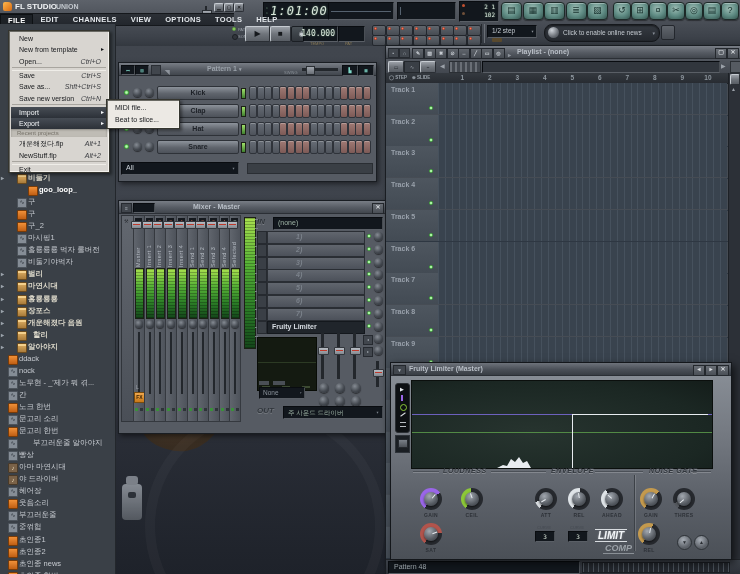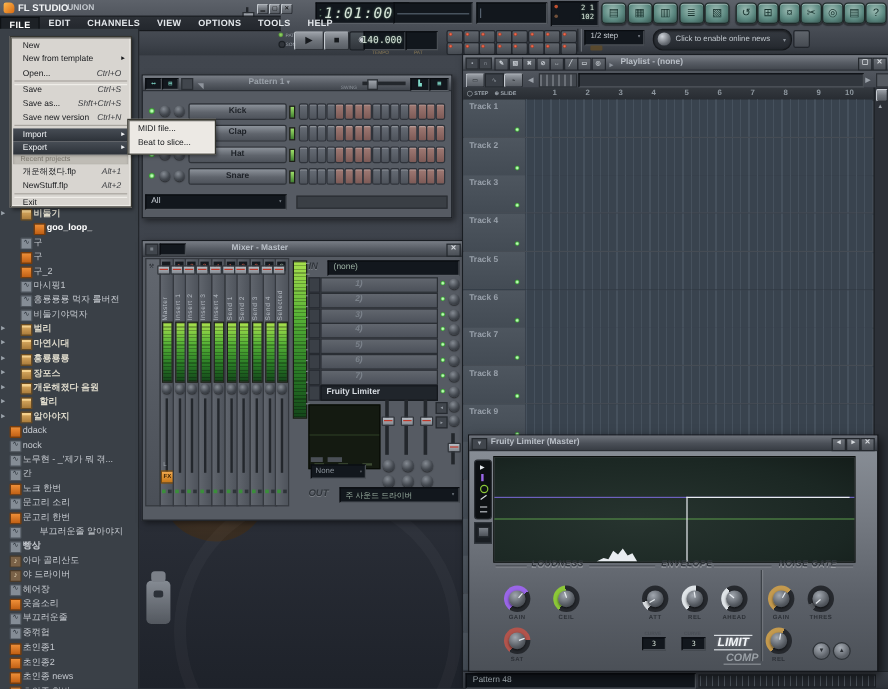--- a/index.html
+++ b/index.html
@@ -312,25 +312,25 @@
     <div class="bitem" style="position: absolute; top: 401.05px;">
       <div class="bico ico-orange" style="position: absolute; left: 8px; top: 2px; width: 8px; height: 8px;"></div>
       <div style="position: absolute; left: 19px; top: 0px;">문고리 한번</div>
     </div>
     <div class="bitem" style="position: absolute; top: 413.1px;">
       <div class="bico ico-wave" style="position: absolute; left: 8px; top: 2px; width: 8px; height: 8px;">∿</div>
       <div style="position: absolute; left: 19px; top: 0px; padding-left: 14px;">부끄러운줄 알아야지</div>
     </div>
     <div class="bitem" style="position: absolute; top: 425.15px;">
       <div class="bico ico-wave" style="position: absolute; left: 8px; top: 2px; width: 8px; height: 8px;">∿</div>
-      <div style="position: absolute; left: 19px; top: 0px; font-weight: bold;">빵상</div>
+      <div style="position: absolute; left: 19px; top: 0px;">빵상</div>
     </div>
     <div class="bitem" style="position: absolute; top: 437.2px;">
       <div class="bico ico-note" style="position: absolute; left: 8px; top: 2px; width: 8px; height: 8px;">♪</div>
-      <div style="position: absolute; left: 19px; top: 0px;">아마 골리산도</div>
+      <div style="position: absolute; left: 19px; top: 0px;">아마 마연시대</div>
     </div>
     <div class="bitem" style="position: absolute; top: 449.25px;">
       <div class="bico ico-note" style="position: absolute; left: 8px; top: 2px; width: 8px; height: 8px;">♪</div>
       <div style="position: absolute; left: 19px; top: 0px;">야 드라이버</div>
     </div>
     <div class="bitem" style="position: absolute; top: 461.3px;">
       <div class="bico ico-wave" style="position: absolute; left: 8px; top: 2px; width: 8px; height: 8px;">∿</div>
       <div style="position: absolute; left: 19px; top: 0px;">헤어장</div>
     </div>
     <div class="bitem" style="position: absolute; top: 473.35px;">

